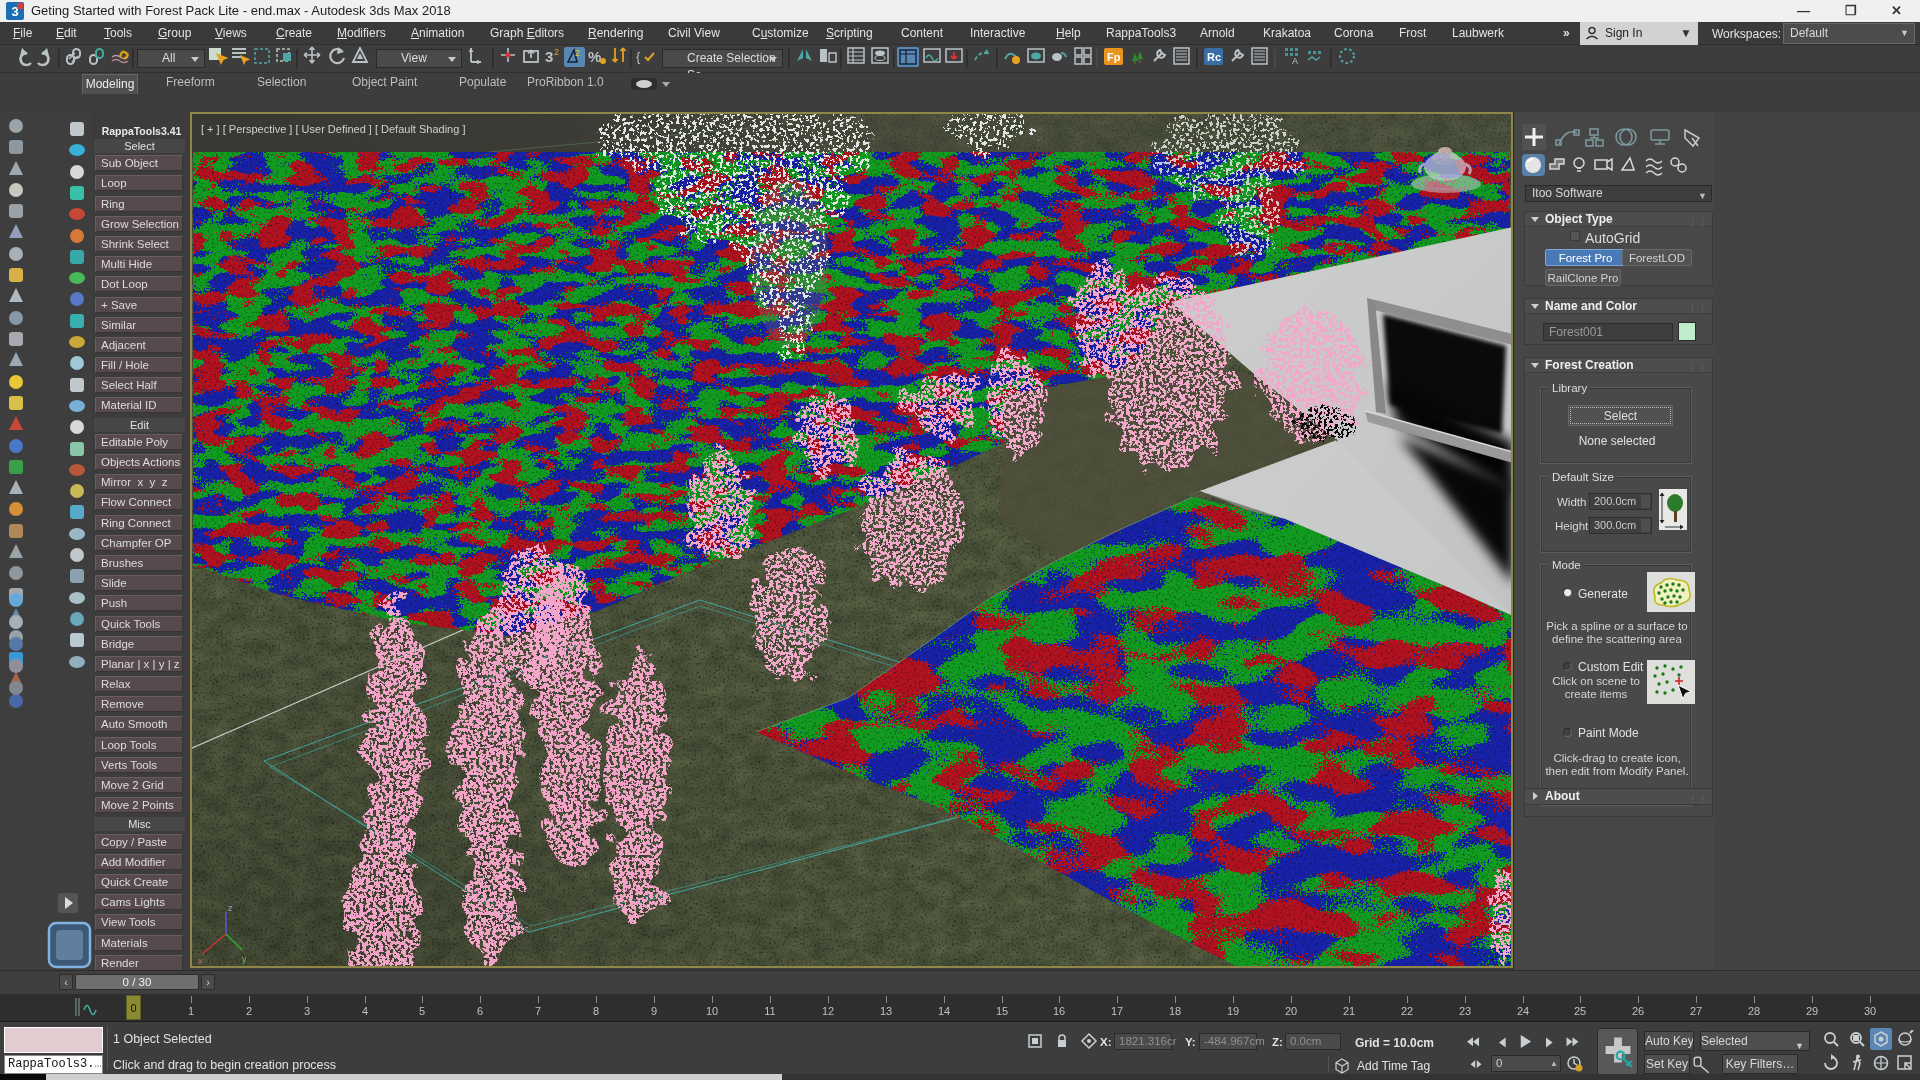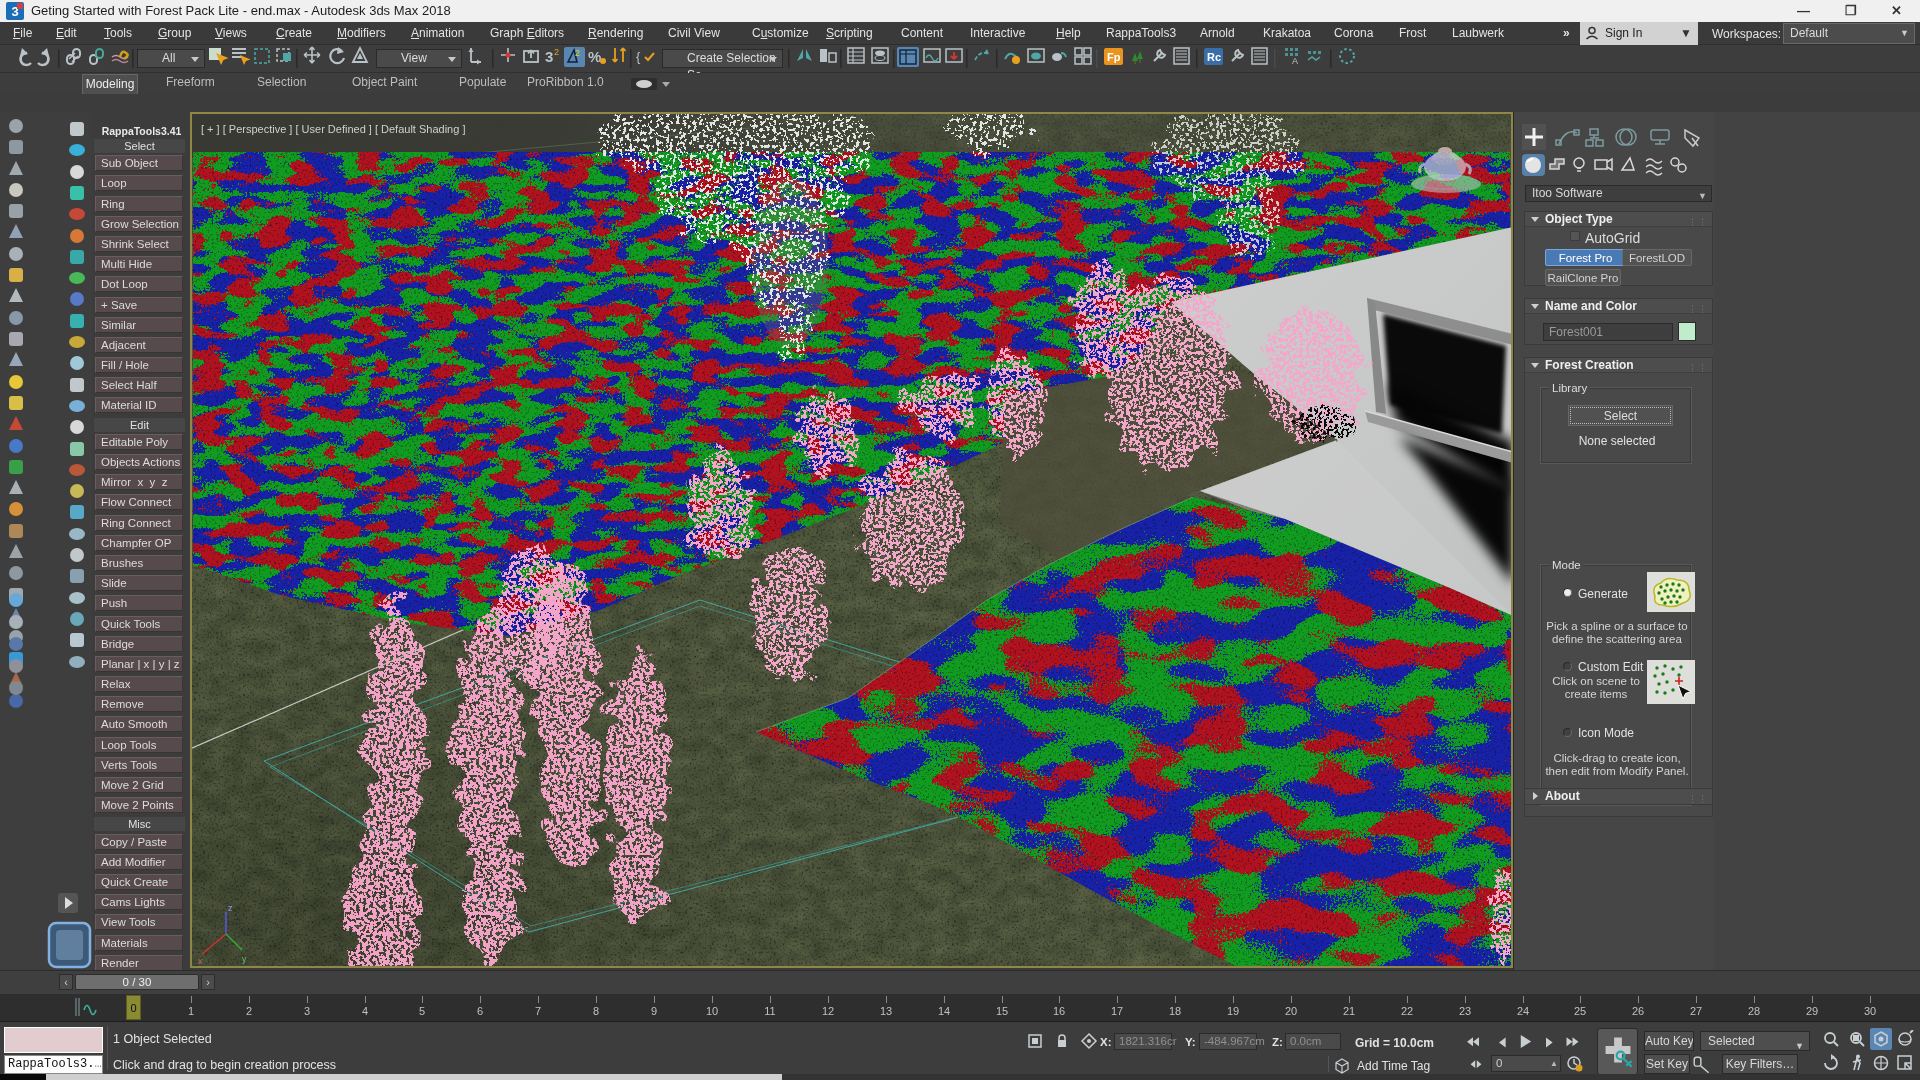--- a/index.html
+++ b/index.html
@@ -745,20 +745,34 @@
   <div class="abs" style="left:153px;top:23px;width:18px;height:19px;background:#bfeccb;border:1px solid #2b2b2b"></div>
  </div>
 
  <div class="roll" style="top:245px;height:460px">
   <div class="rollhead">Forest Creation<span style="position:absolute;right:4px;top:3px;color:#777;font-weight:normal;font-size:9px;letter-spacing:1px">⋮⋮</span></div>
   <div class="grp" style="left:16px;top:30px;width:150px;height:75px">
    <div class="grplabel">Library</div>
    <div class="abs" style="left:26px;top:16px;width:105px;height:21px;background:#515151;border:1px solid #666;outline:1px dotted #bbb;outline-offset:-3px;color:#dedede;font-size:12px;text-align:center;line-height:20px">Select</div>
    <div class="abs" style="left:0;top:45px;width:150px;text-align:center;font-size:12px;color:#e2e2e2">None selected</div>
   </div>
+  <div class="grp" style="left:16px;top:119px;width:150px;height:75px">
+   <div class="grplabel">Default Size</div>
+   <div class="abs" style="left:15px;top:18px;font-size:11.5px;color:#d8d8d8">Width</div>
+   <div class="spin" style="left:47px;top:15px;width:63px;height:17px">200.0cm</div>
+   <div class="abs" style="left:13px;top:42px;font-size:11.5px;color:#d8d8d8">Height</div>
+   <div class="spin" style="left:47px;top:39px;width:63px;height:17px">300.0cm</div>
+   <svg class="abs" style="left:117px;top:11px" width="28" height="41" viewBox="0 0 28 41">
+            <rect width="28" height="41" fill="#e8e8e4"></rect>
+            <path d="M3 4 v30 M1 7 l2 -3 2 3 M1 31 l2 3 2 -3" stroke="#333" stroke-width="1"></path>
+            <path d="M6 38 h18 M21 36 l3 2 -3 2" stroke="#333" stroke-width="1"></path>
+            <ellipse cx="16" cy="14" rx="8" ry="9" fill="#2c7a2c"></ellipse>
+            <rect x="15" y="22" width="3" height="11" fill="#5a4026"></rect>
+          </svg>
+  </div>
   <div class="grp" style="left:16px;top:207px;width:150px;height:240px">
    <div class="grplabel">Mode</div>
    <div class="radio" style="left:21px;top:22px;background:#ececec"></div>
    <div class="abs" style="left:36px;top:21px;font-size:12px;color:#e2e2e2">Generate</div>
    <svg class="abs" style="left:105px;top:6px" width="48" height="40" viewBox="0 0 48 40">
             <rect width="48" height="40" fill="#dededa"></rect>
             <path d="M8 24 Q4 14 14 11 Q20 4 30 8 Q42 8 42 18 Q46 28 36 31 Q26 37 16 33 Q6 33 8 24 Z" fill="#f0f0c0" stroke="#b8b820" stroke-width="1.5"></path>
             <g fill="#1a7a1a">
               <circle cx="14" cy="15" r="1.7"></circle>
               <circle cx="20" cy="13" r="1.7"></circle>
@@ -795,21 +809,21 @@
               <circle cx="20" cy="22" r="1.7"></circle>
               <circle cx="10" cy="32" r="1.7"></circle>
               <circle cx="18" cy="33" r="1.7"></circle>
               <circle cx="26" cy="30" r="1.7"></circle>
             </g>
             <path d="M28 21 h8 M32 17 v8" stroke="#cc2222" stroke-width="1.6"></path>
             <path d="M31 25 l5 14 2.5 -5.5 5.5 -2 z" fill="#111" stroke="#fff" stroke-width="1"></path>
           </svg>
    <div class="abs" style="left:8px;top:109px;width:92px;text-align:center;font-size:11.5px;color:#d4d4d4;line-height:13px">Click on scene to<br>create items</div>
    <div class="radio" style="left:21px;top:162px"></div>
-   <div class="abs" style="left:36px;top:160px;font-size:12px;color:#e2e2e2">Icon Mode</div>
+   <div class="abs" style="left:36px;top:160px;font-size:12px;color:#e2e2e2">Paint Mode</div>
    <div class="abs" style="left:0;top:186px;width:150px;text-align:center;font-size:11.5px;color:#d4d4d4;line-height:13px">Click-drag to create icon,<br>then edit from Modify Panel.</div>
   </div>
  </div>
 
  <div class="roll" style="top:676px;height:17px">
   <div class="rollhead arr-r" style="border-bottom:none">About<span style="position:absolute;right:4px;top:3px;color:#777;font-weight:normal;font-size:9px;letter-spacing:1px">⋮⋮</span></div>
  </div>
  <div class="abs" style="left:200px;top:0;width:207px;height:858px;background:#434343"></div>
 </div>
 
@@ -943,21 +957,21 @@
 <div class="abs" style="left:1597px;top:1028px;width:41px;height:47px;background:#585858;border:1px solid #2a2a2a;border-radius:3px"></div>
 <svg class="abs" style="left:1604px;top:1034px" width="28" height="32" viewBox="0 0 18 18">
           <path d="M9 1 v16 M1 9 h16" stroke="#c8c8c8" stroke-width="5"></path>
         </svg>
 <svg class="abs" style="left:1615px;top:1050px" width="20" height="20" viewBox="0 0 18 18">
           <circle cx="5" cy="5" r="3.5" fill="none" stroke="#2aa8a8" stroke-width="2"></circle>
           <path d="M8 8 l7 7 M12 12 l3 -2 M10 14 l3 -2" stroke="#2aa8a8" stroke-width="2"></path>
         </svg>
 <div class="sbtn" style="left:1644px;top:1031px;width:50px;height:20px;line-height:19px;font-size:12px">Auto Key</div>
 <div class="sbtn" style="left:1644px;top:1054px;width:46px;height:20px;line-height:19px;font-size:12px">Set Key</div>
-<div class="sbtn" style="left:1700px;top:1031px;width:110px;height:20px;line-height:19px;font-size:12px;text-align:left;padding-left:7px">Selected<span class="abs" style="right:5px;top:5px;font-size:9px;color:#ccc">▼</span></div>
+<div class="sbtn" style="left:1700px;top:1031px;width:110px;height:20px;line-height:19px;font-size:12px;text-align:left;">Selected<span class="abs" style="right:5px;top:5px;font-size:9px;color:#ccc">▼</span></div>
 <svg class="abs" style="left:1692px;top:1055px" width="20" height="20" viewBox="0 0 18 18">
           <rect x="2" y="2" width="6" height="8" rx="2" fill="none" stroke="#c8cfd2" stroke-width="1.3"></rect>
           <path d="M8 10 l7 6" stroke="#c8cfd2" stroke-width="1.3"></path>
         </svg>
 <div class="sbtn" style="left:1722px;top:1054px;width:76px;height:20px;line-height:19px;font-size:12px">Key Filters…</div>
 <svg class="abs" style="left:1822px;top:1030px" width="18" height="18" viewBox="0 0 18 18">
           <circle cx="8" cy="8" r="5" fill="none" stroke="#c8cfd2" stroke-width="1.8"></circle>
           <path d="M12 12 l4 4" stroke="#c8cfd2" stroke-width="2"></path>
         </svg>
 <svg class="abs" style="left:1848px;top:1030px" width="18" height="18" viewBox="0 0 18 18">

